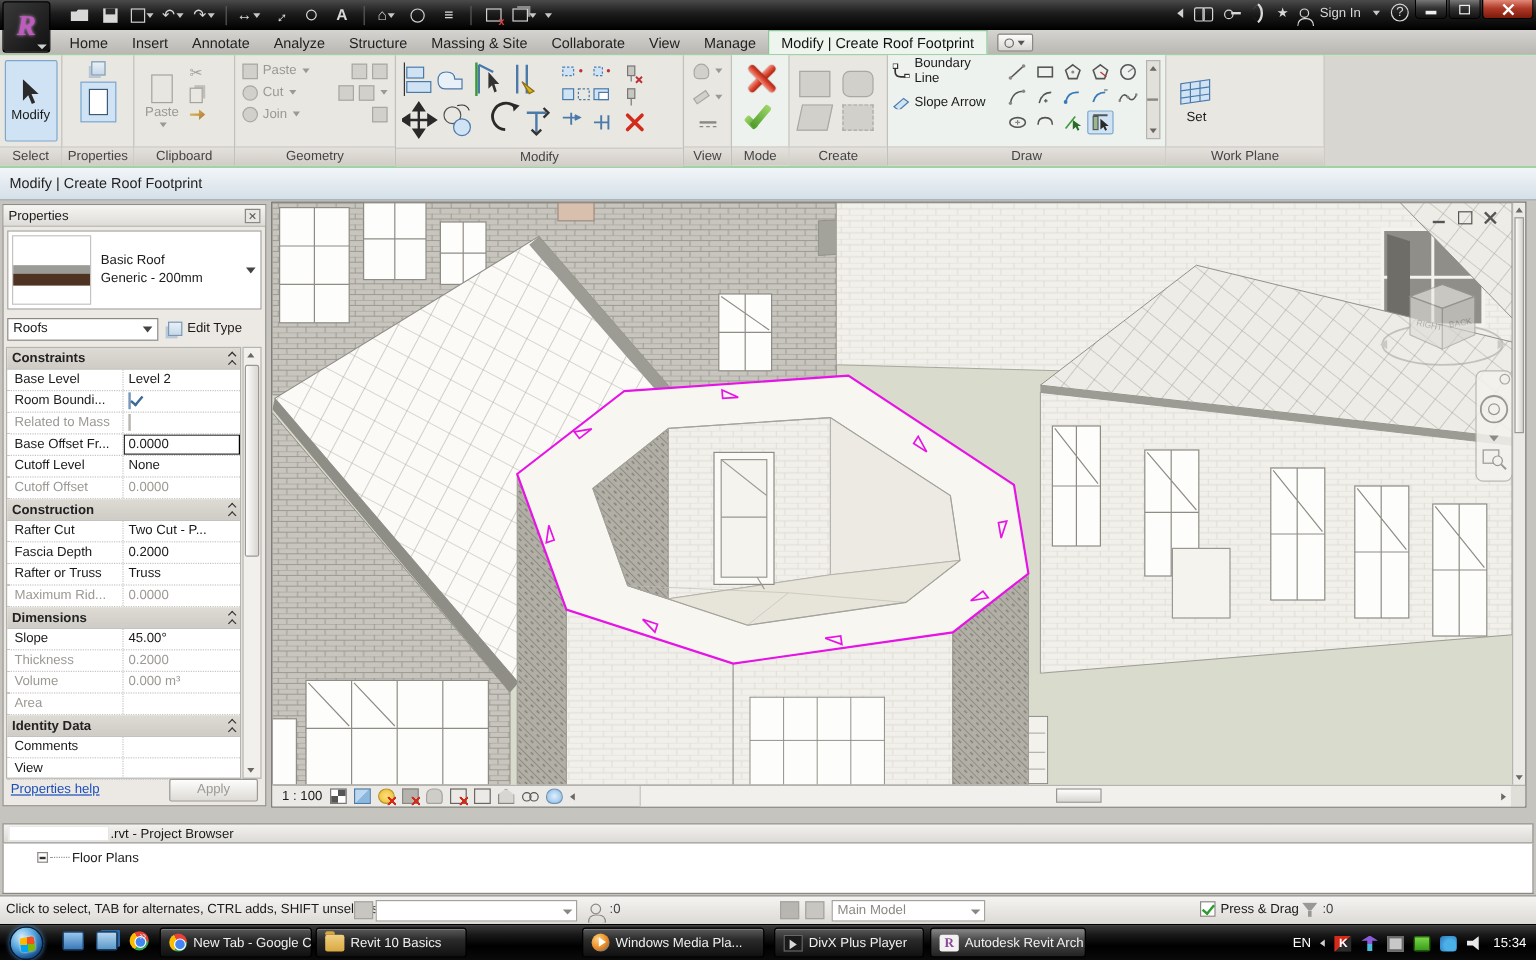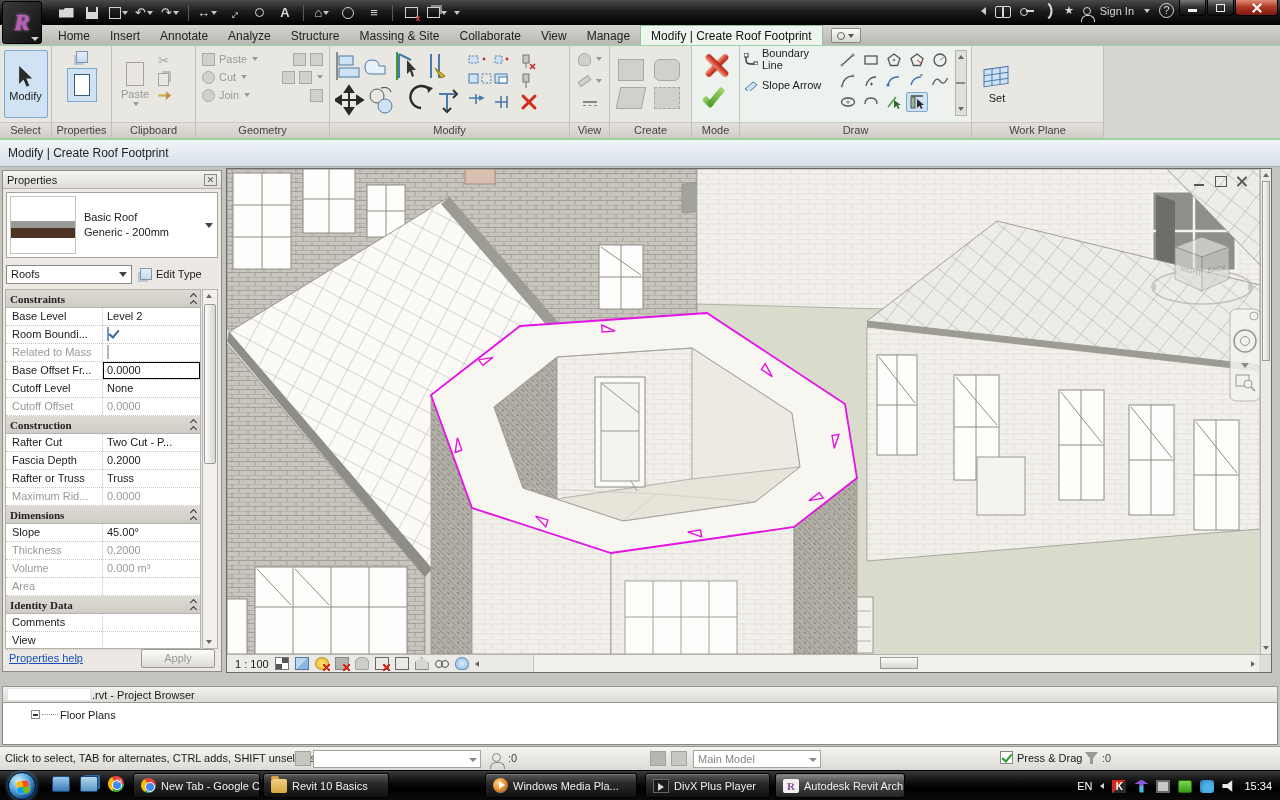--- a/index.html
+++ b/index.html
@@ -94,21 +94,21 @@
   #type-preview .lay1 { position:absolute; left:0; top:24px; width:100%; height:7px; background:#9a9a96; }
   #type-preview .lay2 { position:absolute; left:0; top:31px; width:100%; height:10px; background:#4f3322; }
   #type-text { margin-left:8px; line-height:15px; }
   #type-dd { margin-left:auto; margin-right:4px; border-left:4px solid transparent; border-right:4px solid transparent; border-top:5px solid #444; }
   #cat-row { position:absolute; left:3px; top:92px; width:212px; height:22px; display:flex; align-items:center; }
   #cat-combo { width:126px; height:19px; background:#fff; border:1px solid #8a8883; display:flex; align-items:center; padding:0 4px; }
   #cat-combo .dd { margin-left:auto; border-left:4px solid transparent; border-right:4px solid transparent; border-top:5px solid #444; }
   #edit-type { margin-left:8px; display:flex; align-items:center; gap:4px; }
   .sqicon { width:12px; height:12px; border:1px solid #7a98b5; background:linear-gradient(#e8f0f8,#c8d8e8); box-shadow:-3px 3px 0 -1px #b8c8d8; }
   #grid { position:absolute; left:2px; top:118px; width:196px; height:360px; background:#fff; border:1px solid #b5b3ae; }
-  .grp { height:18px; background:linear-gradient(#dedbd5,#cfccc6); border-bottom:1px solid #b5b3ae; display:flex; align-items:center; padding:0 4px; font-weight:bold; color:#222;font-family:Liberation Serif, serif; }
+  .grp { height:18px; background:linear-gradient(#dedbd5,#cfccc6); border-bottom:1px solid #b5b3ae; display:flex; align-items:center; padding:0 4px; font-weight:bold; color:#222; }
   .grp .chevs { margin-left:auto; display:flex; flex-direction:column; gap:0px; }
   .prow { height:18px; display:flex; border-bottom:1px dotted #c8c6c0; }
   .pl { width:97px; padding:2px 3px 0 6px; border-right:1px dotted #c8c6c0; white-space:nowrap; overflow:hidden; }
   .pv { flex:1; padding:2px 3px 0 4px; white-space:nowrap; overflow:hidden; }
   .dis { color:#9b9993; }
   .pv .inputbox { margin:-2px -3px 0 -4px; height:17px; border:1px solid #000; padding:1px 3px; background:#fff; }
   .cb { width:12px; height:12px; border:1px solid #7a96b8; background:#e8f0fa; position:relative; margin-top:1px; }
   .cb.checked:after { content:""; position:absolute; left:3px; top:0px; width:4px; height:8px; border-right:2px solid #3a6a9a; border-bottom:2px solid #3a6a9a; transform:rotate(40deg); }
   .cb.disabled { border-color:#b8b6b0; background:#f0efec; }
   #grid-scroll { position:absolute; left:199px; top:118px; width:16px; height:360px; background:#f1f0ec; border:1px solid #b5b3ae; }
@@ -472,36 +472,36 @@
           <span class="ddw" style="border-top-color:#9b9993"></span>
         </span>
       <span class="minirow">
           <span style="width:14px;border-top:2px solid #8a8883;border-bottom:1px dashed #8a8883;height:5px;display:block"></span>
         </span>
     </div>
     <div class="panel-label">View</div>
   </div>
 
 
+  <div class="panel" style="width:48px; background:#eef2ee">
+    <div class="panel-body" style="display:flex;flex-direction:column;align-items:center;gap:8px;padding-top:6px">
+      <span class="redx"></span>
+      <span class="grncheck"></span>
+    </div>
+    <div class="panel-label">Mode</div>
+  </div>
+
   <div class="panel" style="width:82px">
     <div class="panel-body" style="display:grid;grid-template-columns:30px 30px;gap:6px;justify-content:center;align-content:center">
       <span class="gico" style="width:26px;height:22px"></span>
       <span class="gico" style="width:26px;height:22px;border-radius:6px"></span>
       <span class="gico" style="width:26px;height:22px;transform:skewX(-12deg)"></span>
       <span class="gico" style="width:26px;height:22px;border-style:dashed"></span>
     </div>
     <div class="panel-label">Create</div>
-  </div>
-
-  <div class="panel" style="width:48px; background:#eef2ee">
-    <div class="panel-body" style="display:flex;flex-direction:column;align-items:center;gap:8px;padding-top:6px">
-      <span class="redx"></span>
-      <span class="grncheck"></span>
-    </div>
-    <div class="panel-label">Mode</div>
   </div>
 
   <div class="panel" style="width:232px; background:#eef2ee">
     <div class="panel-body" style="display:flex;gap:4px;padding:4px">
       <div style="width:96px">
         <div class="minirow">
           <svg width="14" height="12">
               <path d="M2,2 v5 q0,4 5,4 h5" fill="none" stroke="#333" stroke-width="1.4"></path>
               <rect x="0" y="0" width="4" height="4" fill="#fff" stroke="#333"></rect>
               <rect x="10" y="9" width="4" height="3" fill="#fff" stroke="#333"></rect>

